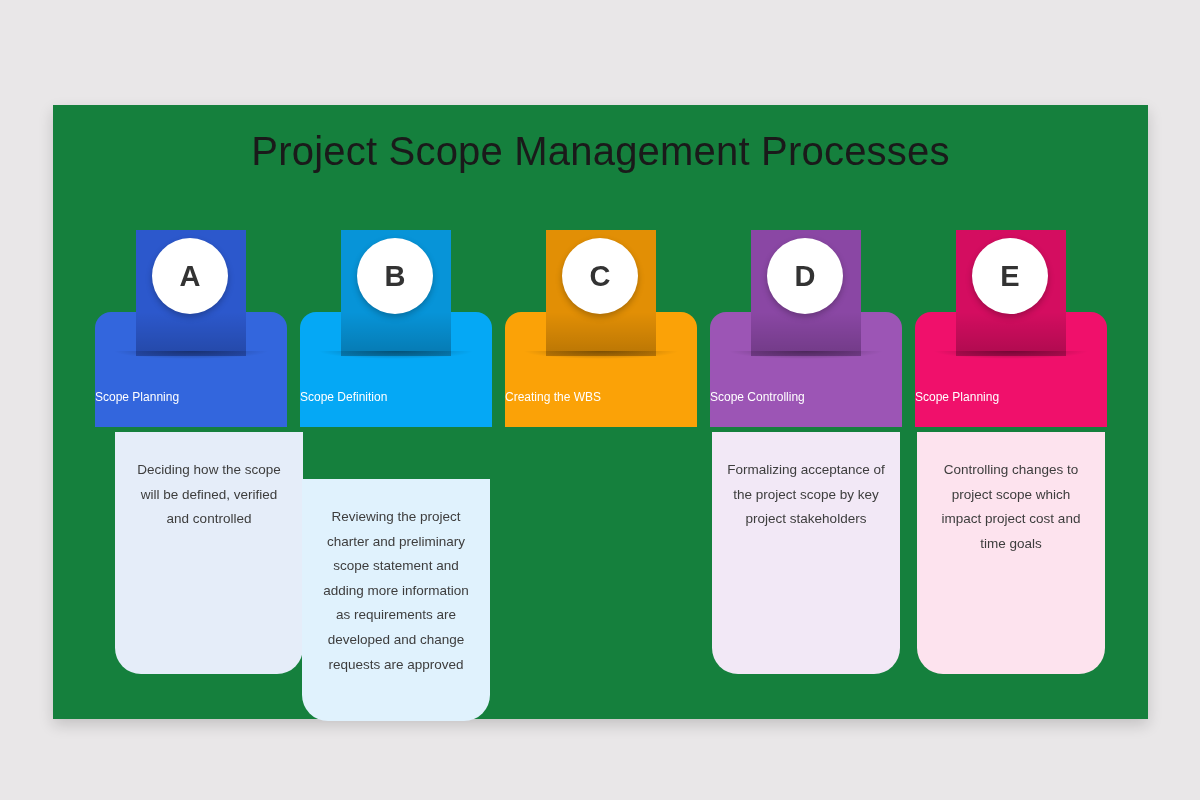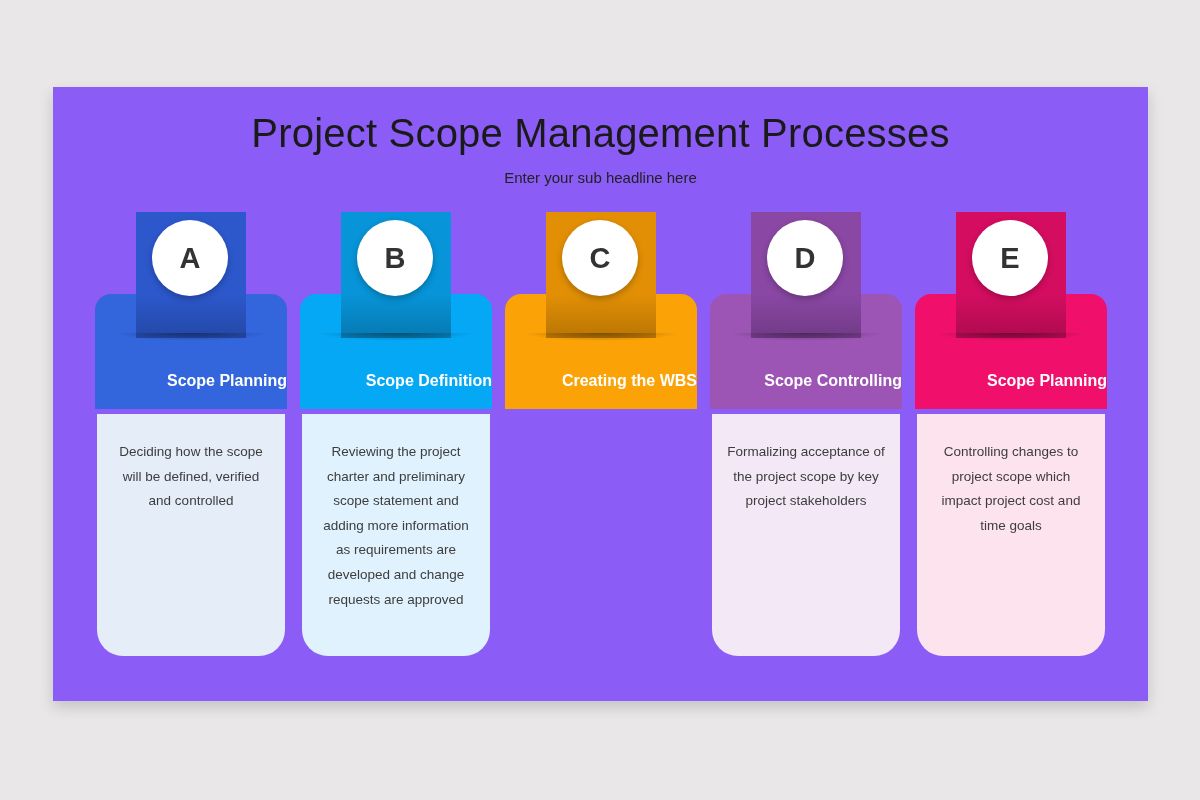--- a/index.html
+++ b/index.html
@@ -3,23 +3,23 @@
 <meta charset="utf-8">
 <style>
   html, body { margin: 0; padding: 0; }
   body {
     width: 1200px; height: 800px;
     background: #e9e7e8;
     font-family: "Liberation Sans", "DejaVu Sans", sans-serif;
     position: relative; overflow: hidden;
   }
   .slide {
-    position: absolute; left: 53px; top: 87px;
+    position: absolute; left: 53px; top: 105px;
     width: 1095px; height: 614px;
-    background: #8b5cf6;
+    background: #15803d;
     box-shadow: 0 6px 14px rgba(0,0,0,0.16);
   }
   .title {
     position: absolute; left: 0; right: 0; top: 24px;
     text-align: center; font-size: 40px; color: #1a1a1a;
     letter-spacing: 0.2px;
   }
   .subtitle {
     position: absolute; left: 0; right: 0; top: 82px;
     text-align: center; font-size: 15px; color: #222;
@@ -45,57 +45,56 @@
   .circle {
     position: absolute; left: 57px; top: 8px; width: 76px; height: 76px;
     border-radius: 50%; background: #ffffff;
     box-shadow: 0 3px 6px rgba(0,0,0,0.25);
     display: flex; align-items: center; justify-content: center;
     font-size: 29px; font-weight: bold; color: #333333;
     z-index: 2;
   }
   .label {
     position: absolute; left: 0; right: 0; top: 160px;
-    text-align: right; color: #ffffff; font-size: 16px; font-weight: bold;
+    text-align: left; color: #ffffff; font-size: 12px; font-weight: normal;
     z-index: 2;
   }
   .body {
     position: absolute; left: 2px; top: 202px; width: 188px; height: 242px;
     border-radius: 0 0 26px 26px;
   }
   .desc {
     position: absolute; left: 14px; right: 14px; top: 26px;
     text-align: center; font-size: 13.5px; line-height: 24.6px; color: #3d3d3d;
   }
 </style>
 </head>
 <body>
 
 <div class="slide">
   <div class="title">Project Scope Management Processes</div>
-  <div class="subtitle">Enter your sub headline here</div>
 
   <div class="card" style="left:42px;">
     <div class="head" style="background: rgb(51, 102, 221);"></div>
     <div class="tab" style="background: rgb(44, 88, 204);"></div>
     <div class="pocket-shadow"></div>
     <div class="circle">A</div>
     <div class="label">Scope Planning</div>
-    <div class="body" style="background: rgb(229, 237, 249);">
+    <div class="body" style="background: rgb(229, 237, 249); margin-left: 18px;">
       <div class="desc">Deciding how the scope will be defined, verified and controlled</div>
     </div>
   </div>
 
   <div class="card" style="left:247px;">
     <div class="head" style="background: rgb(5, 168, 245);"></div>
     <div class="tab" style="background: rgb(7, 148, 216);"></div>
     <div class="pocket-shadow"></div>
     <div class="circle">B</div>
     <div class="label">Scope Definition</div>
-    <div class="body" style="background: rgb(224, 242, 253);">
+    <div class="body" style="background: rgb(224, 242, 253); margin-top: 47px;">
       <div class="desc">Reviewing the project charter and preliminary scope statement and adding more information as requirements are developed and change requests are approved</div>
     </div>
   </div>
 
   <div class="card" style="left:452px;">
     <div class="head" style="background: rgb(251, 162, 7);"></div>
     <div class="tab" style="background: rgb(226, 143, 5);"></div>
     <div class="pocket-shadow"></div>
     <div class="circle">C</div>
     <div class="label">Creating the WBS</div>

